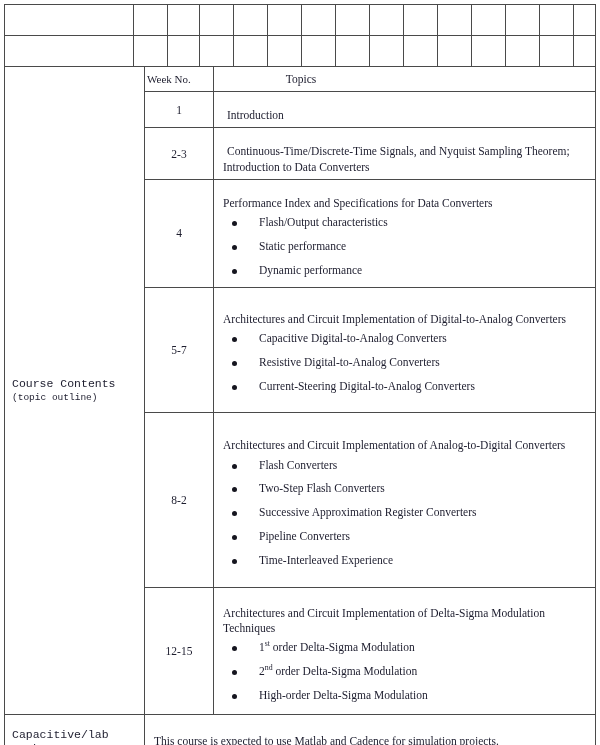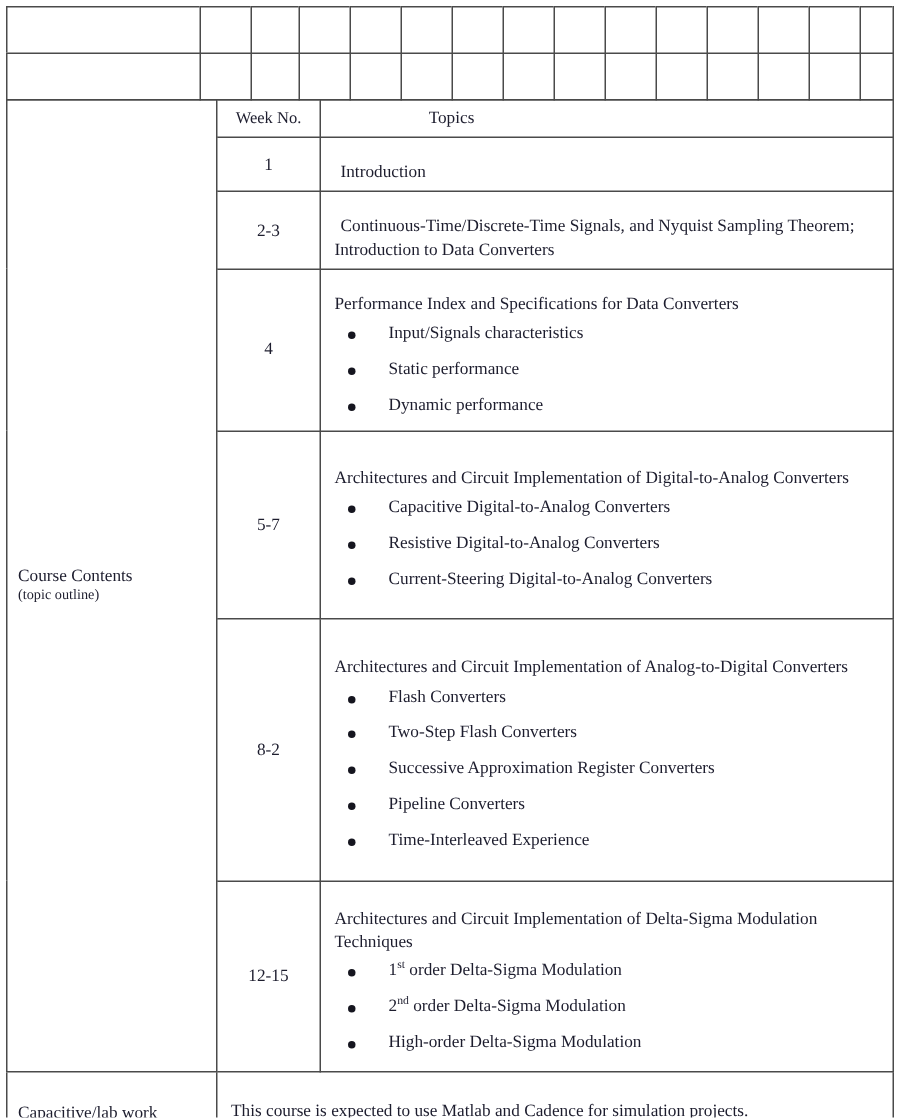--- a/index.html
+++ b/index.html
@@ -69,20 +69,21 @@
   }
 
   .col-label   { width: 128px; }
   .col-week    { width: 64px; }
   .col-topics  { width: auto; }
 
   
   .label-cell {
     padding: 5px 4px 5px 7px;
     vertical-align: middle;
+    font-family: Liberation Mono, monospace;
   }
   .label-main {
     display: block;
     font-size: 11.5px;
     line-height: 1.25;
   }
   .label-sub {
     display: block;
     font-size: 9.5px;
     line-height: 1.2;
@@ -106,21 +107,20 @@
     padding: 3px 6px 3px 9px;
     vertical-align: middle;
     font-size: 11.5px;
   }
   .topics-head-inner {
     display: block;
     text-align: center;
     padding-right: 210px;
   }
   .week-head-cell {
-    text-align: center;
     vertical-align: middle;
     font-size: 11px;
     padding: 3px 2px;
   }
 
   .topic-title {
     display: block;
     font-size: 11.5px;
     line-height: 1.33;
     margin: 12px 0 0 0;
@@ -235,21 +235,21 @@
         </td>
       </tr>
 
       <tr>
         <td class="col-week week-cell" style="height:100px">4</td>
         <td class="col-topics topics-cell cell-mid">
           <span class="topic-title">Performance Index and Specifications for Data Converters</span>
           <ul class="bullets">
             <li>
               <span class="dot"></span>
-              <span>Input/Signals characteristics</span>
+              <span>Flash/Output characteristics</span>
             </li>
             <li>
               <span class="dot"></span>
               <span>Static performance</span>
             </li>
             <li>
               <span class="dot"></span>
               <span>Dynamic performance</span>
             </li>
           </ul>

